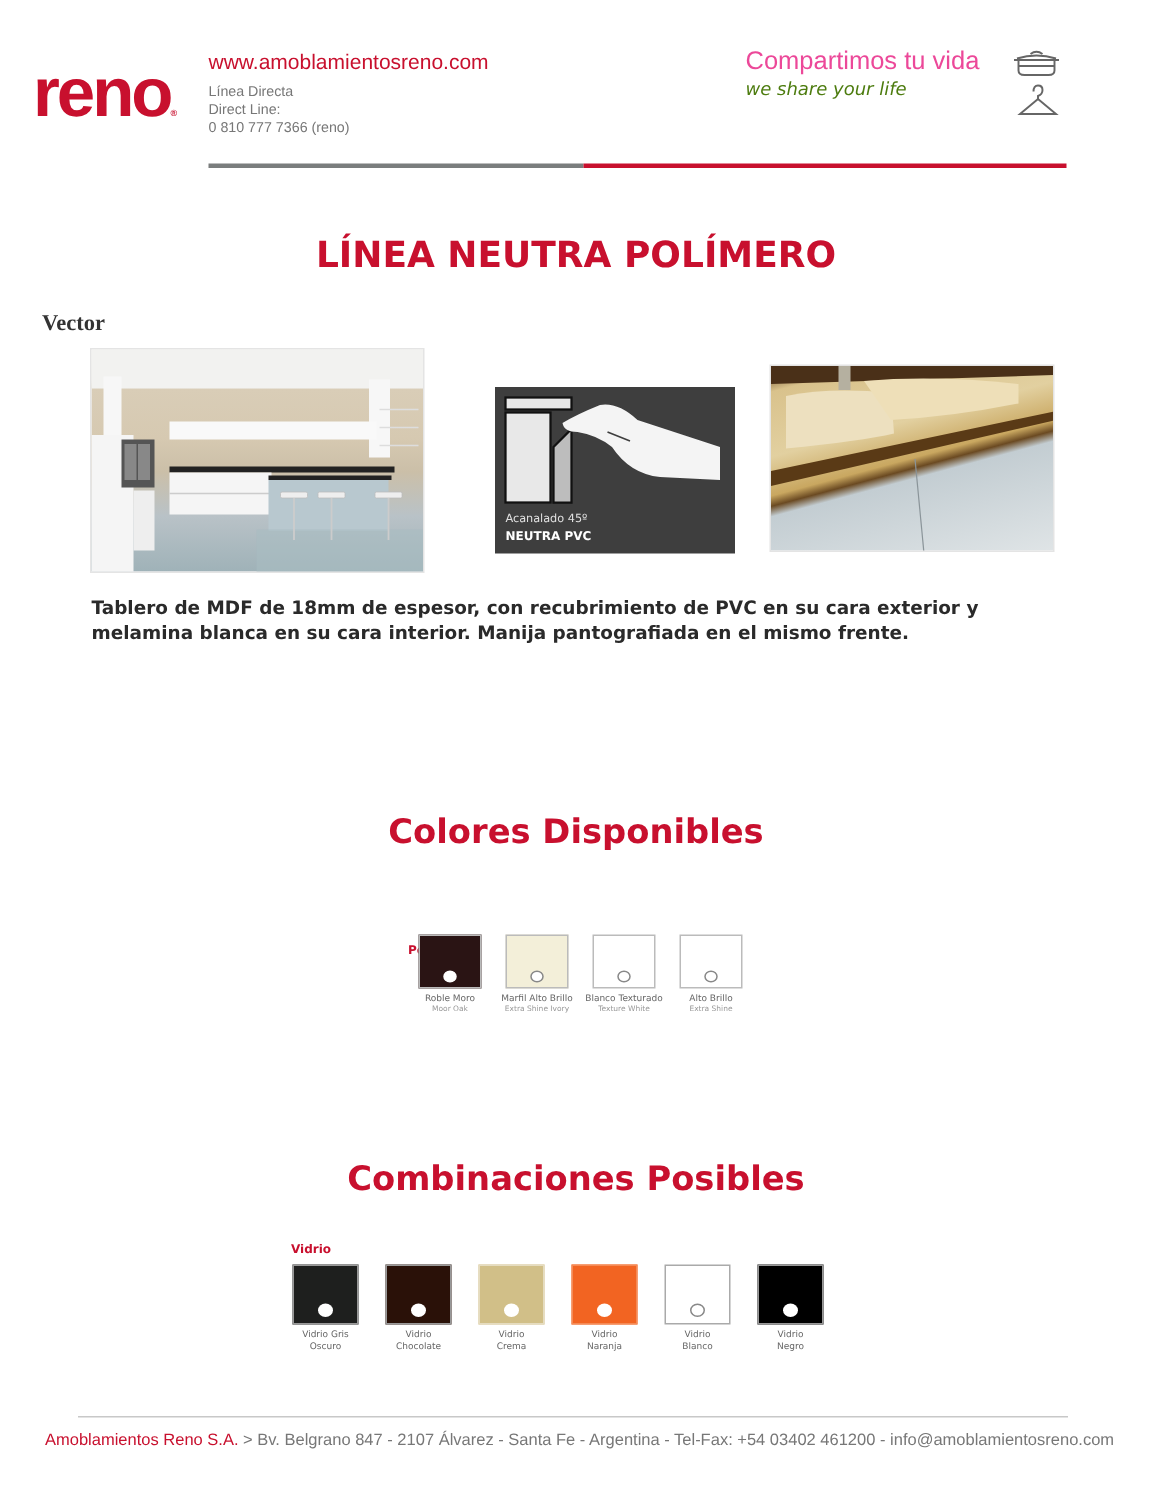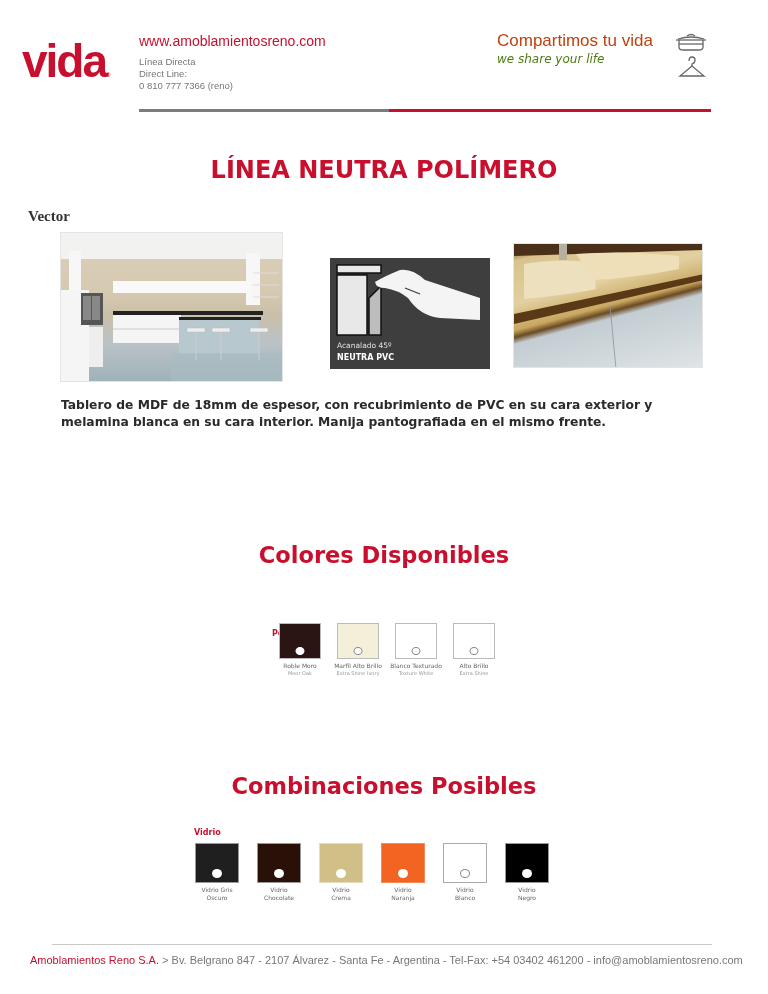--- a/index.html
+++ b/index.html
@@ -4,21 +4,21 @@
 <style>
   html, body { margin: 0; padding: 0; background: #ffffff; }
   body { width: 768px; height: 994px; position: relative; overflow: hidden; font-family: "Liberation Sans", sans-serif; color: #333; }
   .abs { position: absolute; }
 
   
   .logo { left: 22px; top: 38px; font-family: "Liberation Sans", sans-serif; font-weight: bold; font-size: 46px; color: #c8102e; letter-spacing: -2px; line-height: 46px; }
   .logo-reg { font-size: 6px; color: #c8102e; letter-spacing: 0; vertical-align: baseline; }
   .web { left: 139px; top: 33px; font-size: 14px; color: #c8102e; }
   .contact { left: 139px; top: 56px; font-size: 9.5px; color: #777; line-height: 12px; }
-  .tagline { left: 497px; top: 31px; font-size: 17px; color: #c2410c; }
+  .tagline { left: 497px; top: 31px; font-size: 17px; color: #ec4899; }
   .tagline-en { left: 497px; top: 52px; font-size: 12px; color: #4d7c0f; font-style: italic; font-family: "DejaVu Sans", sans-serif; }
   .icon-pot { left: 675px; top: 32px; width: 32px; height: 20px; }
   .icon-hanger { left: 678px; top: 56px; width: 28px; height: 24px; }
   .divider { left: 139px; top: 109px; height: 3px; width: 572px; }
   .divider .gray { position: absolute; left: 0; top: 0; height: 3px; width: 250px; background: #7a7d7d; }
   .divider .red { position: absolute; left: 250px; top: 0; height: 3px; width: 322px; background: #c8102e; }
 
   
   .page-title { left: 0; width: 768px; top: 156px; text-align: center; font-family: "DejaVu Sans", sans-serif; font-size: 24px; color: #c8102e; font-weight: bold; letter-spacing: 0px; }
   .model-name { left: 28px; top: 208px; font-family: Liberation Serif, serif; font-size: 15px; font-weight: bold; color: #333; }
@@ -54,21 +54,21 @@
   .glass .dot { width: 10px; height: 9px; bottom: 4px; }
 
   
   .footer-line { left: 52px; top: 944px; width: 660px; height: 1px; background: #c8c8c8; }
   .footer { left: 30px; top: 954px; font-size: 11px; color: #777; white-space: nowrap; }
   .footer .co { color: #c8102e; }
 </style>
 </head>
 <body>
 
-<div class="abs logo"><span>vida</span><span class="logo-reg">®</span></div>
+<div class="abs logo"><span>reno</span><span class="logo-reg">®</span></div>
 <div class="abs web">www.amoblamientosreno.com</div>
 <div class="abs contact">
   <div>Línea Directa</div>
   <div>Direct Line:</div>
   <div>0 810 777 7366 (reno)</div>
 </div>
 <div class="abs tagline">Compartimos tu vida</div>
 <div class="abs tagline-en">we share your life</div>
 
 <svg class="abs icon-pot" viewBox="0 0 32 20">

